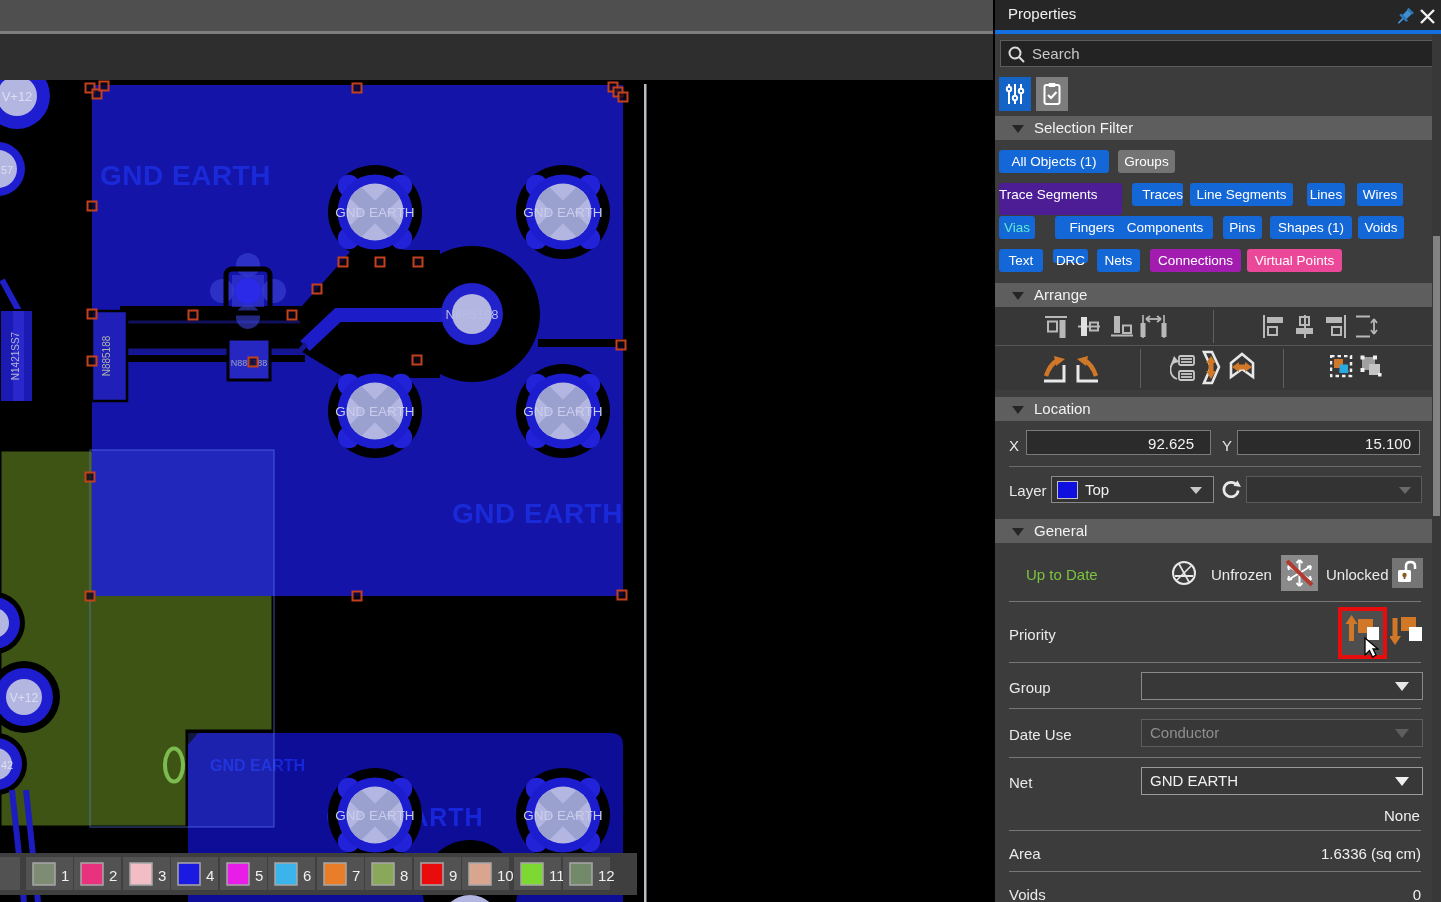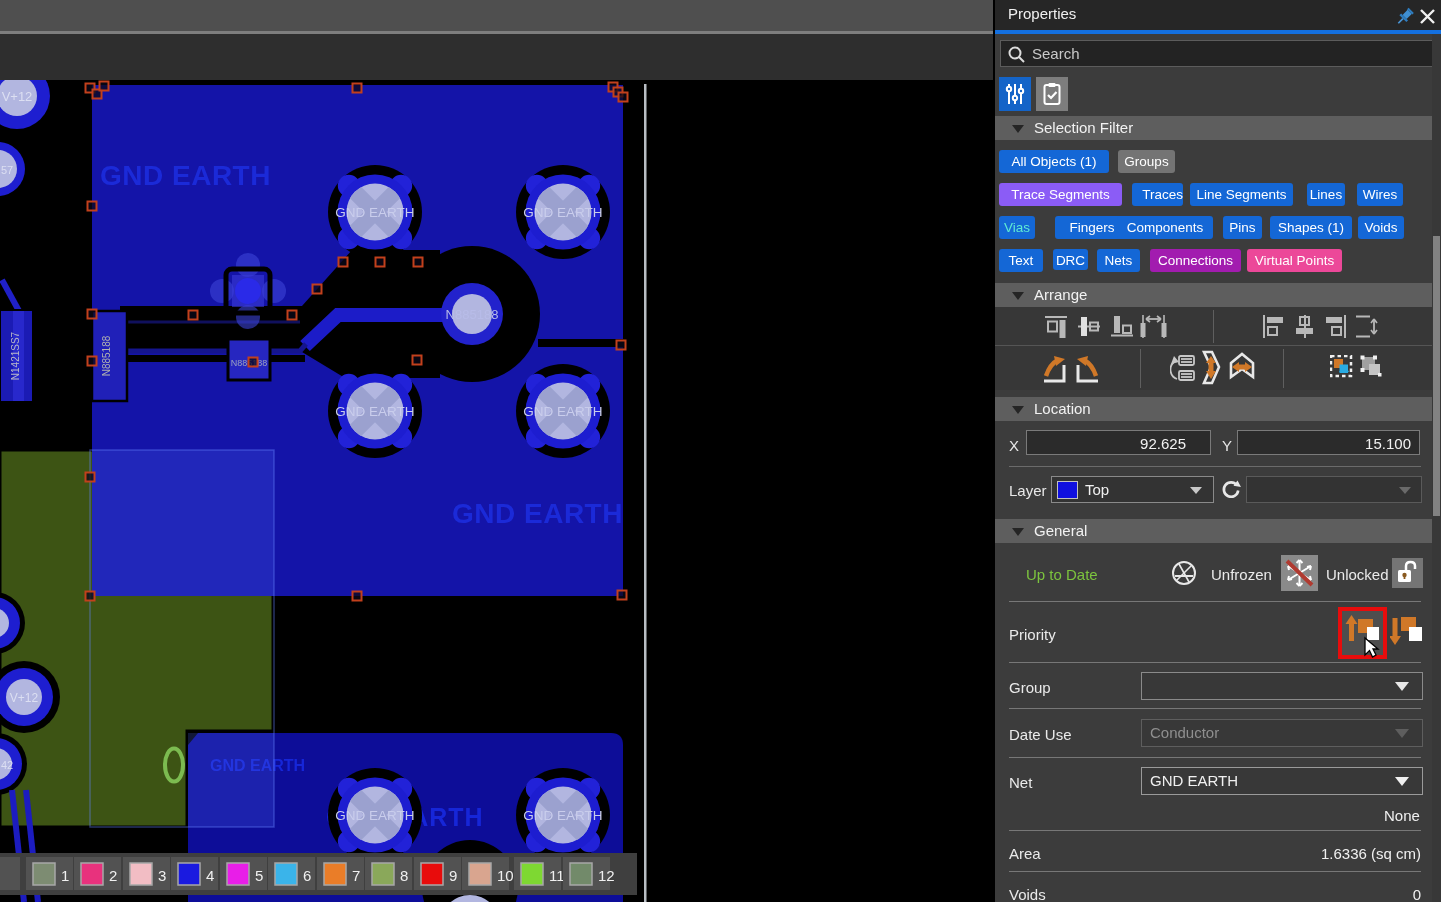--- a/index.html
+++ b/index.html
@@ -204,33 +204,33 @@
     <rect x="5.5" y="1" width="7" height="4" rx="1" fill="#fff"></rect>
     <path d="M5,13 l3,3 l5.5,-6" stroke="#fff" stroke-width="2.2" fill="none"></path>
   </svg>
 <div style="position:absolute;left:995px;top:116px;width:437px;height:24px;background:#5e5e5e"></div>
 <svg style="position:absolute;left:1011px;top:124px" width="14" height="10" viewBox="0 0 14 10">
     <polygon points="1,1 13,1 7,9" fill="#252525"></polygon>
   </svg>
 <div style="position:absolute;left:1034px;top:119px;font-size:15px;color:#f2f2f2">Selection Filter</div>
 <div style="position:absolute;left:999px;top:150px;width:110px;height:23px;background:#1467d6;border-radius:3px;color:#fff;font-size:13.5px;text-align:center;line-height:23px">All Objects (1)</div>
 <div style="position:absolute;left:1118px;top:150px;width:57px;height:23px;background:#747474;border-radius:3px;color:#fff;font-size:13.5px;text-align:center;line-height:23px">Groups</div>
-<div style="position:absolute;left:999px;top:183px;width:123px;height:23px;background:#8b5cf6;border-radius:3px;color:#fff;font-size:13.5px;text-align:center;line-height:23px">Trace Segments</div>
+<div style="position:absolute;left:999px;top:183px;width:123px;height:32px;background:#4c1d95;border-radius:3px;color:#fff;font-size:13.5px;text-align:left;line-height:23px">Trace Segments</div>
 <div style="position:absolute;left:1132px;top:183px;width:51px;height:23px;background:#1467d6;border-radius:3px;color:#fff;font-size:13.5px;text-align:right;line-height:23px">Traces</div>
 <div style="position:absolute;left:1190px;top:183px;width:103px;height:23px;background:#1467d6;border-radius:3px;color:#fff;font-size:13.5px;text-align:center;line-height:23px">Line Segments</div>
 <div style="position:absolute;left:1307px;top:183px;width:38px;height:23px;background:#1467d6;border-radius:3px;color:#fff;font-size:13.5px;text-align:center;line-height:23px">Lines</div>
 <div style="position:absolute;left:1357px;top:183px;width:46px;height:23px;background:#1467d6;border-radius:3px;color:#fff;font-size:13.5px;text-align:center;line-height:23px">Wires</div>
 <div style="position:absolute;left:999px;top:216px;width:36px;height:23px;background:#1467d6;border-radius:3px;color:#5eead4;font-size:13.5px;text-align:center;line-height:23px">Vias</div>
 <div style="position:absolute;left:1055px;top:216px;width:74px;height:23px;background:#1467d6;border-radius:3px;color:#fff;font-size:13.5px;text-align:center;line-height:23px">Fingers</div>
 <div style="position:absolute;left:1117px;top:216px;width:96px;height:23px;background:#1467d6;border-radius:3px;color:#fff;font-size:13.5px;text-align:center;line-height:23px">Components</div>
 <div style="position:absolute;left:1223px;top:216px;width:39px;height:23px;background:#1467d6;border-radius:3px;color:#fff;font-size:13.5px;text-align:center;line-height:23px">Pins</div>
 <div style="position:absolute;left:1270px;top:216px;width:82px;height:23px;background:#1467d6;border-radius:3px;color:#fff;font-size:13.5px;text-align:center;line-height:23px">Shapes (1)</div>
 <div style="position:absolute;left:1358px;top:216px;width:46px;height:23px;background:#1467d6;border-radius:3px;color:#fff;font-size:13.5px;text-align:center;line-height:23px">Voids</div>
 <div style="position:absolute;left:999px;top:249px;width:44px;height:23px;background:#1467d6;border-radius:3px;color:#fff;font-size:13.5px;text-align:center;line-height:23px">Text</div>
-<div style="position:absolute;left:1053px;top:249px;width:35px;height:21px;background:#1467d6;border-radius:3px;color:#fff;font-size:13.5px;text-align:center;line-height:23px">DRC</div>
+<div style="position:absolute;left:1053px;top:249px;width:35px;height:14px;background:#1467d6;border-radius:3px;color:#fff;font-size:13.5px;text-align:center;line-height:23px">DRC</div>
 <div style="position:absolute;left:1097px;top:249px;width:43px;height:23px;background:#1467d6;border-radius:3px;color:#fff;font-size:13.5px;text-align:center;line-height:23px">Nets</div>
 <div style="position:absolute;left:1150px;top:249px;width:91px;height:23px;background:#a21caf;border-radius:3px;color:#fff;font-size:13.5px;text-align:center;line-height:23px">Connections</div>
 <div style="position:absolute;left:1247px;top:249px;width:95px;height:23px;background:#ec4899;border-radius:3px;color:#fff;font-size:13.5px;text-align:center;line-height:23px">Virtual Points</div>
 <div style="position:absolute;left:995px;top:283px;width:437px;height:24px;background:#5e5e5e"></div>
 <svg style="position:absolute;left:1011px;top:291px" width="14" height="10" viewBox="0 0 14 10">
     <polygon points="1,1 13,1 7,9" fill="#252525"></polygon>
   </svg>
 <div style="position:absolute;left:1034px;top:286px;font-size:15px;color:#f2f2f2">Arrange</div>
 <div style="position:absolute;left:995px;top:307px;width:437px;height:39px;background:#373737"></div>
 <div style="position:absolute;left:995px;top:346px;width:437px;height:44px;background:#373737"></div>
@@ -317,21 +317,21 @@
       <rect x="30.5" y="13" width="4" height="4"></rect>
       <rect x="48" y="18" width="3.5" height="3.5"></rect>
     </g>
 </svg>
 <div style="position:absolute;left:995px;top:397px;width:437px;height:24px;background:#5e5e5e"></div>
 <svg style="position:absolute;left:1011px;top:405px" width="14" height="10" viewBox="0 0 14 10">
     <polygon points="1,1 13,1 7,9" fill="#252525"></polygon>
   </svg>
 <div style="position:absolute;left:1034px;top:400px;font-size:15px;color:#f2f2f2">Location</div>
 <div style="position:absolute;left:1009px;top:437px;font-size:15px;color:#e8e8e8">X</div>
-<div style="position:absolute;left:1026px;top:430px;width:185px;height:25px;background:#2b2b2b;border:1px solid #7a7a7a;color:#f2f2f2;font-size:15px;text-align:right;line-height:25px;padding-right:24px;box-sizing:border-box">92.625</div>
+<div style="position:absolute;left:1026px;top:430px;width:185px;height:25px;background:#2b2b2b;border:1px solid #7a7a7a;color:#f2f2f2;font-size:15px;text-align:right;line-height:25px;padding-right:16px;box-sizing:border-box">92.625</div>
 <div style="position:absolute;left:1222px;top:437px;font-size:15px;color:#e8e8e8">Y</div>
 <div style="position:absolute;left:1237px;top:430px;width:183px;height:25px;background:#2b2b2b;border:1px solid #7a7a7a;color:#f2f2f2;font-size:15px;text-align:right;line-height:25px;padding-right:8px;box-sizing:border-box">15.100</div>
 <div style="position:absolute;left:1009px;top:466px;width:412px;height:1px;background:#6b6b6b"></div>
 <div style="position:absolute;left:1009px;top:482px;font-size:15px;color:#e8e8e8">Layer</div>
 <div style="position:absolute;left:1051px;top:476px;width:161px;height:25px;background:#333;border:1px solid #8a8a8a"></div>
 <div style="position:absolute;left:1057px;top:481px;width:19px;height:16px;background:#0f0fe0;border:1px solid #c0c0c0"></div>
 <div style="position:absolute;left:1085px;top:481px;font-size:15px;color:#f0f0f0">Top</div>
 <svg style="position:absolute;left:1189px;top:486px" width="14" height="9" viewBox="0 0 14 9">
     <polygon points="1,1 13,1 7,8" fill="#c8c8c8"></polygon>
   </svg>

